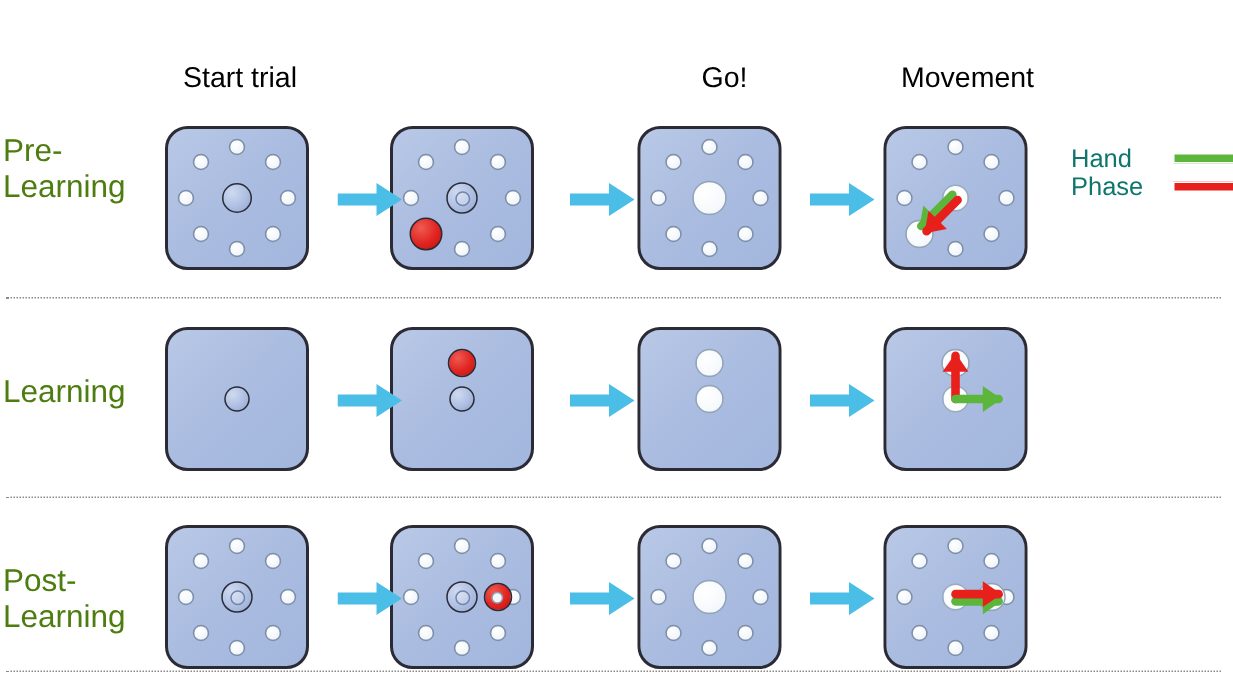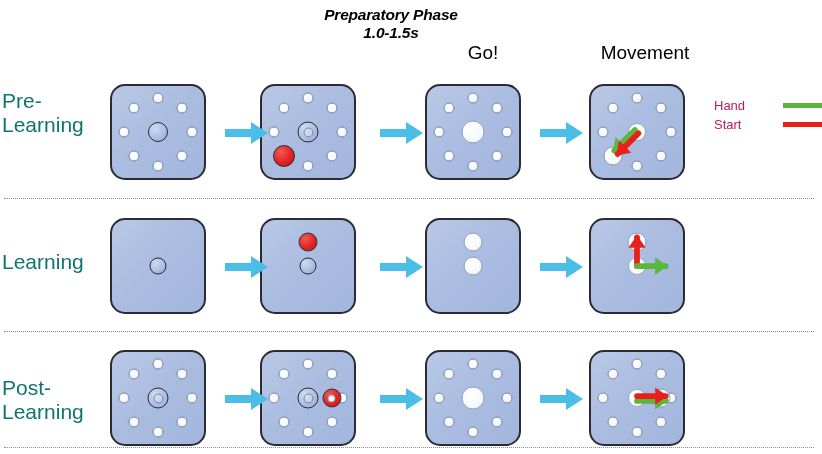--- a/index.html
+++ b/index.html
@@ -40,21 +40,21 @@
   #col-1{left:248px;}
   #col-2{left:408px;}
   #col-3{left:570px;}
 
   
   .row-label{
     position:absolute;
     left:2px;
     width:86px;
     font-size:21px;
-    color:#0f766e;
+    color:#4d7c0f;
     line-height:1.12;
     white-space:pre-line;
   }
   #rowlab-0{top:89px;}
   #rowlab-1{top:250px;}
   #rowlab-2{top:376px;}
 
   
   .divider{
     position:absolute;
@@ -159,38 +159,37 @@
   
   .traj{position:absolute;inset:0;overflow:visible;}
 
   
   #legend{position:absolute;left:714px;top:96px;}
   .legend-row{
     display:flex;align-items:center;
     height:19px;
   }
   .legend-text{
-    font-size:13px;color:#be185d;
+    font-size:17px;color:#0f766e;
     width:62px;
   }
   .legend-swatch{
     width:46px;height:7px;
     margin-left:6px;
     box-sizing:border-box;
     border:1px solid #ffffff;
   }
 </style>
 </head>
 <body>
 
 <div class="figure">
 
-  <div class="phase-label" id="phase-prep">Preparatory Phase
-1.0-1.5s</div>
-
+
+  <div class="col-title" id="col-0">Start trial</div>
   <div class="col-title" id="col-2">Go!</div>
   <div class="col-title" id="col-3">Movement</div>
 
   <div class="row-label" id="rowlab-0">Pre-
 Learning</div>
   <div class="row-label" id="rowlab-1">Learning</div>
   <div class="row-label" id="rowlab-2">Post-
 Learning</div>
 
   <div class="divider" id="divider-0"></div>
@@ -386,18 +385,18 @@
         <polygon points="0,9 26,9 26,2 43,13 26,24 26,17 0,17" fill="#4bbee8"></polygon>
       </svg>
     </div>
 
   <div id="legend">
     <div class="legend-row">
       <span class="legend-text">Hand</span>
       <span class="legend-swatch" style="background: rgb(92, 182, 60);"></span>
     </div>
     <div class="legend-row">
-      <span class="legend-text">Start</span>
+      <span class="legend-text">Phase</span>
       <span class="legend-swatch" style="background: rgb(232, 32, 28);"></span>
     </div>
   </div>
 
 </div>
 
 </body></html>

